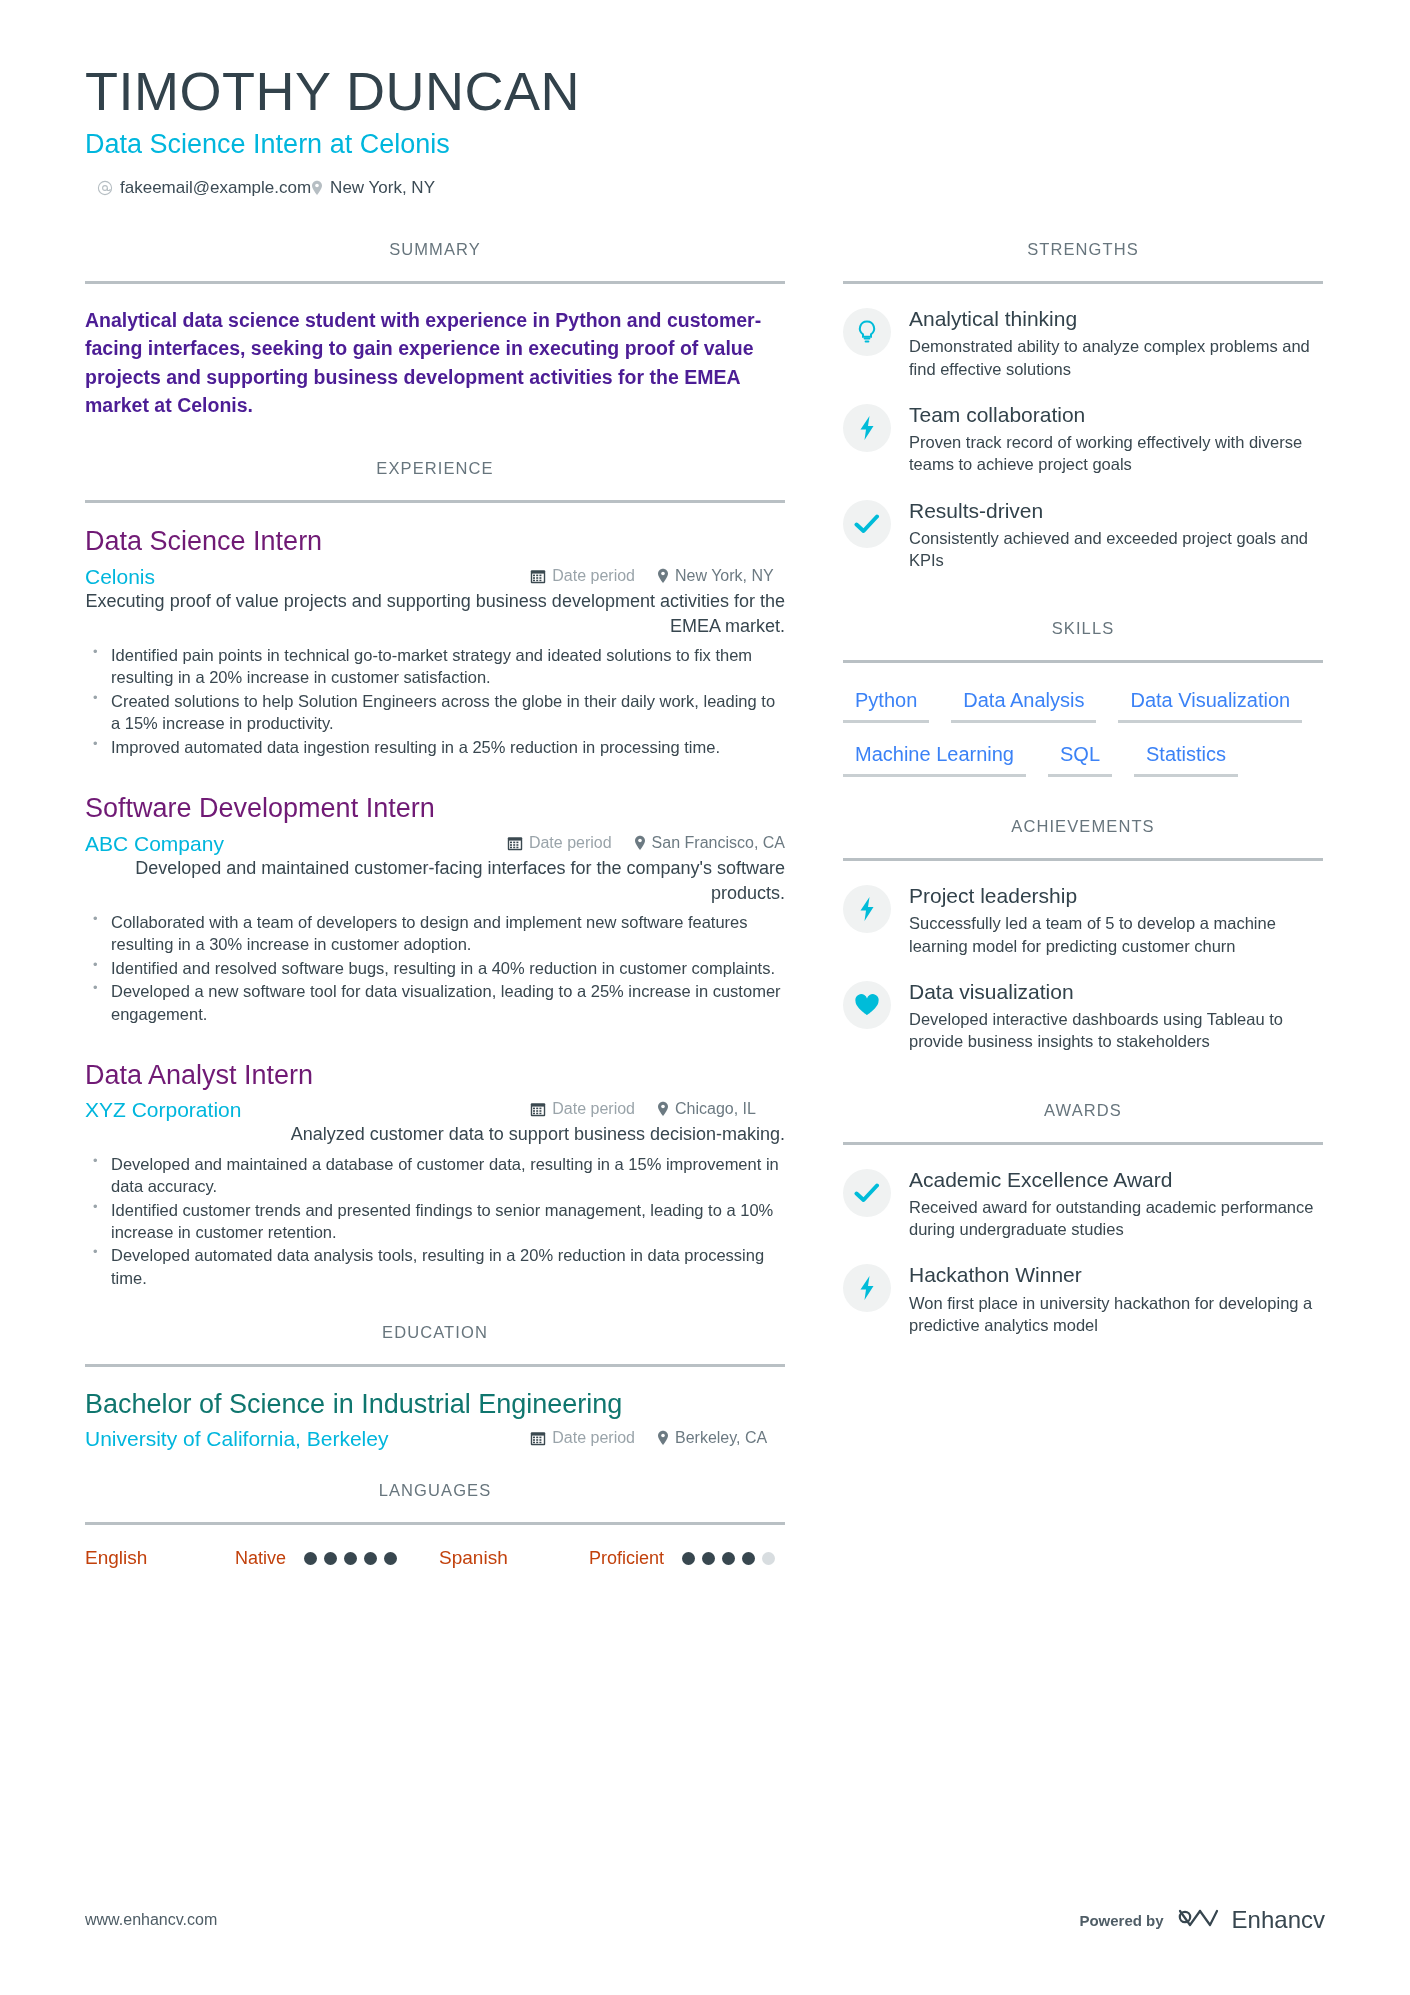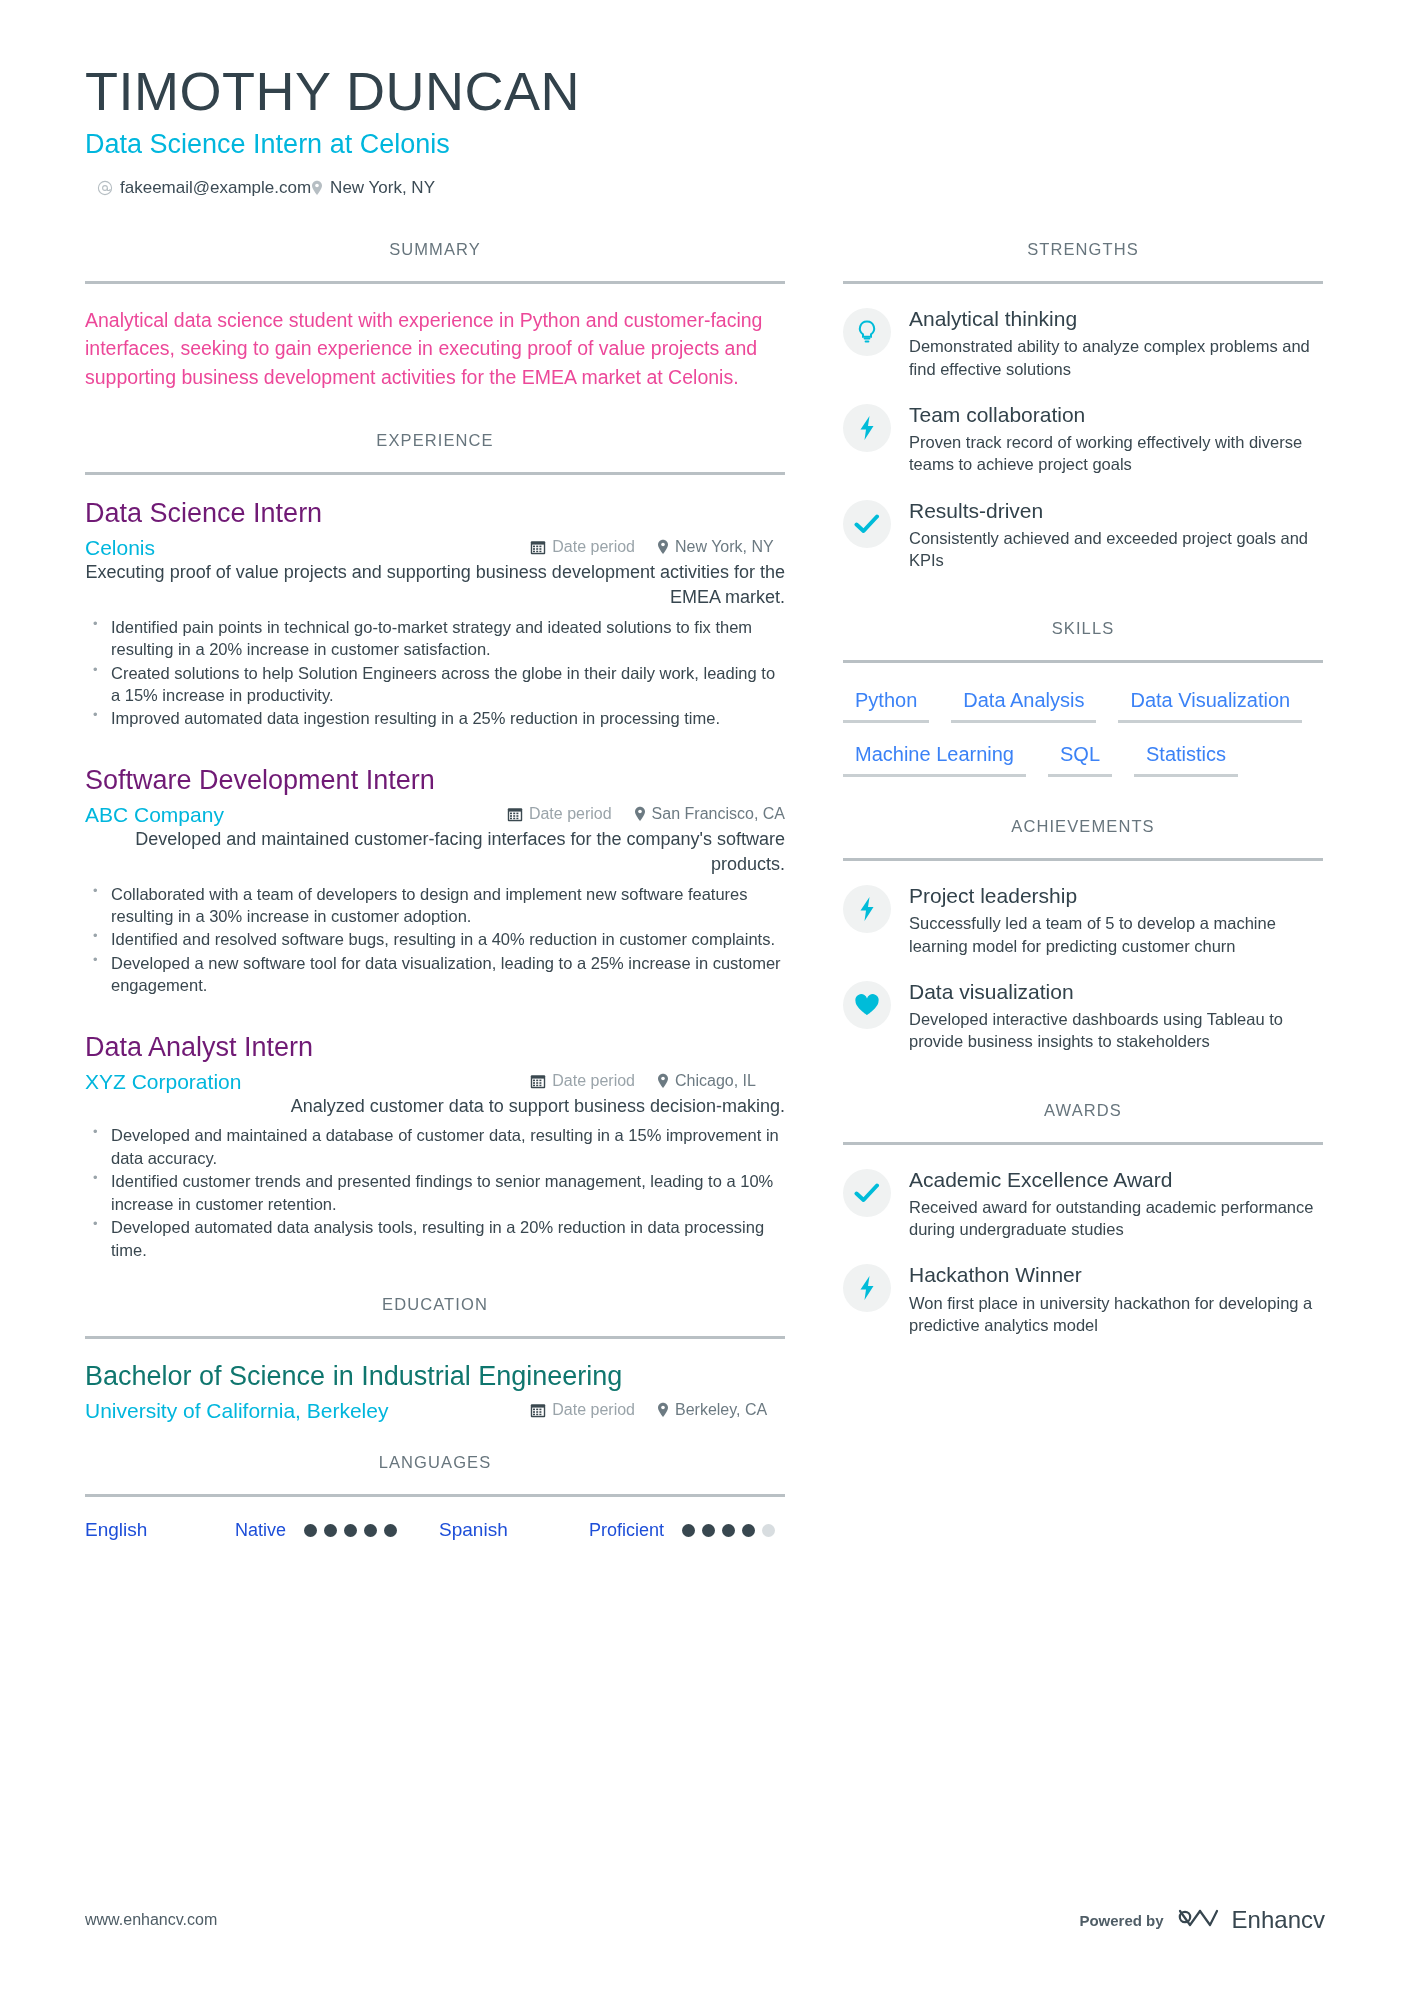--- a/index.html
+++ b/index.html
@@ -66,21 +66,22 @@
     height: 3px;
     background: #b9c0c4;
     width: 100%;
   }
   .sec-body { padding-top: 22px; }
 
   
   .summary-text {
     font-size: 19.5px;
     line-height: 1.45;
-    color: #ec4899;
+    color: #4c1d95;
+    font-weight: bold;
   }
 
   
   .job { margin-bottom: 34px; }
   .job-title {
     font-size: 27px;
     font-weight: 400;
     color: #701a75;
     line-height: 1.2;
   }
@@ -143,21 +144,21 @@
     font-size: 21px;
     color: #00b6dd;
     flex: 1 1 auto;
   }
 
   
   .langs {
     display: flex;
     align-items: center;
     font-size: 19px;
-    color: #1d4ed8;
+    color: #c2410c;
   }
   .lang-block { display: flex; align-items: center; }
   .lang-name { width: 150px; }
   .lang-level { margin-right: 18px; font-size: 18px; }
   .dots { display: flex; gap: 7px; align-items: center; }
   .dot { width: 13px; height: 13px; border-radius: 50%; background: #38474f; }
   .dot.off { background: #d8dde0; }
   .lang-gap { width: 42px; }
 
   

